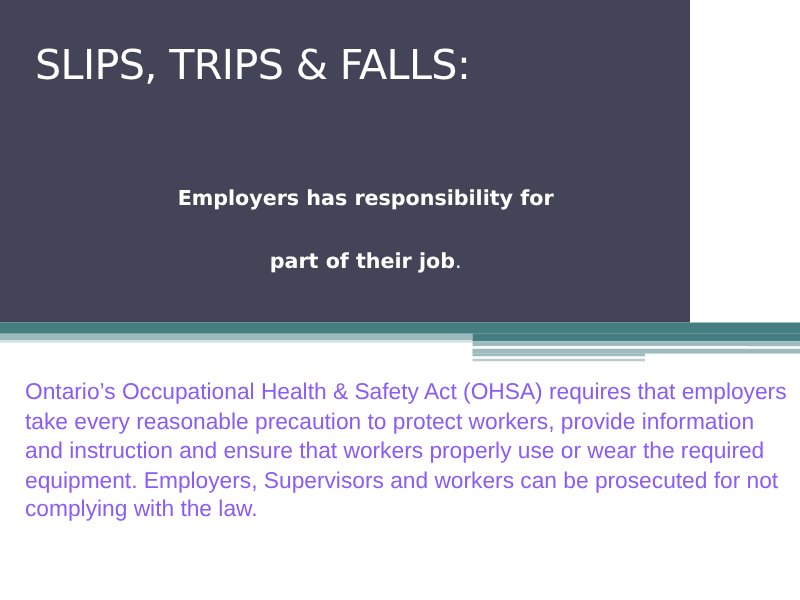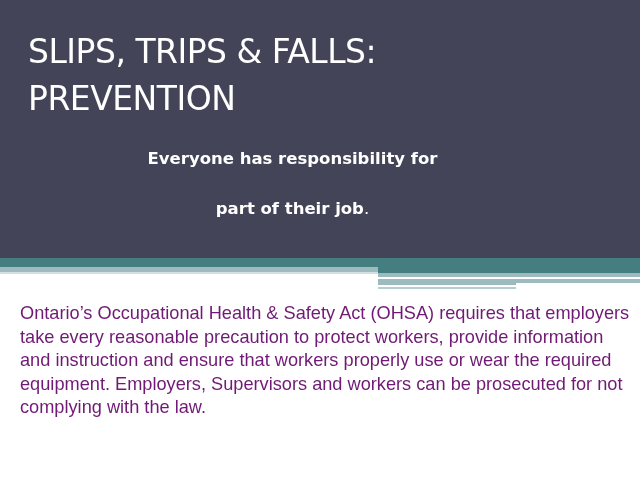--- a/index.html
+++ b/index.html
@@ -2,53 +2,53 @@
 <html><head>
   <meta charset="utf-8">
   <style>
     html, body { margin: 0; padding: 0; }
     body {
       width: 640px; height: 480px; overflow: hidden;
       background: #ffffff; position: relative;
       font-family: "DejaVu Sans", sans-serif;
     }
     .header {
-      position: absolute; left: 0; top: 0; width: 640px; height: 258px;
+      position: absolute; left: 0; top: 0; width: 524px; height: 258px;
       background: #434457;
+      padding-left: 28px;
     }
     .title {
       position: absolute; left: 28px; top: 28px; width: 580px;
       color: #ffffff; font-family: "DejaVu Sans", sans-serif;
       font-size: 33px; line-height: 47px; letter-spacing: -0.5px;
       font-weight: normal; margin: 0;
     }
     .subtitle {
       position: absolute; left: 120px; top: 146px; width: 345px;
       color: #ffffff; text-align: center;
       font-family: "DejaVu Sans", sans-serif; font-weight: bold;
       font-size: 16.5px; line-height: 25px; margin: 0;
     }
     .subtitle .period { font-weight: normal; }
     .stripe { position: absolute; }
     .body-text {
       position: absolute; left: 20px; top: 302px; width: 610px;
-      color: #701a75; font-family: "Liberation Sans", sans-serif;
+      color: #8b5cf6; font-family: "Liberation Sans", sans-serif;
       font-size: 18.2px; line-height: 23.5px; margin: 0;
     }
   </style>
 </head>
 <body>
 
 <div class="header">
   <h1 class="title">
     <span>SLIPS, TRIPS &amp; FALLS:</span><br>
-    <span>PREVENTION</span>
   </h1>
   <p class="subtitle">
-    <span>Everyone has responsibility for</span><br>
+    <span>Employers has responsibility for</span><br>
     <br>
     <span>part of their job</span><span class="period">.</span>
   </p>
 </div>
 
 <div>
   <div class="stripe" style="left:0;top:258px;width:640px;height:9px;background:#457E80;"></div>
   <div class="stripe" style="left:0;top:267px;width:378px;height:5px;background:#9DBBBF;"></div>
   <div class="stripe" style="left:0;top:272px;width:378px;height:2px;background:#D3E0E1;"></div>
   <div class="stripe" style="left:378px;top:267px;width:262px;height:6px;background:#457E80;"></div>

